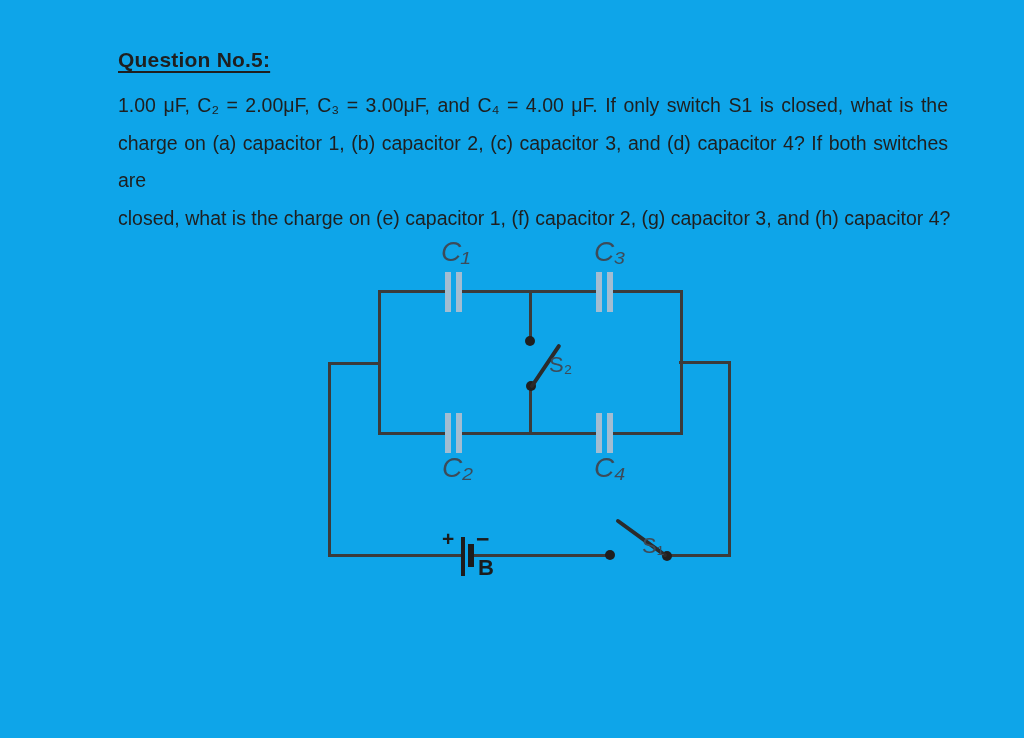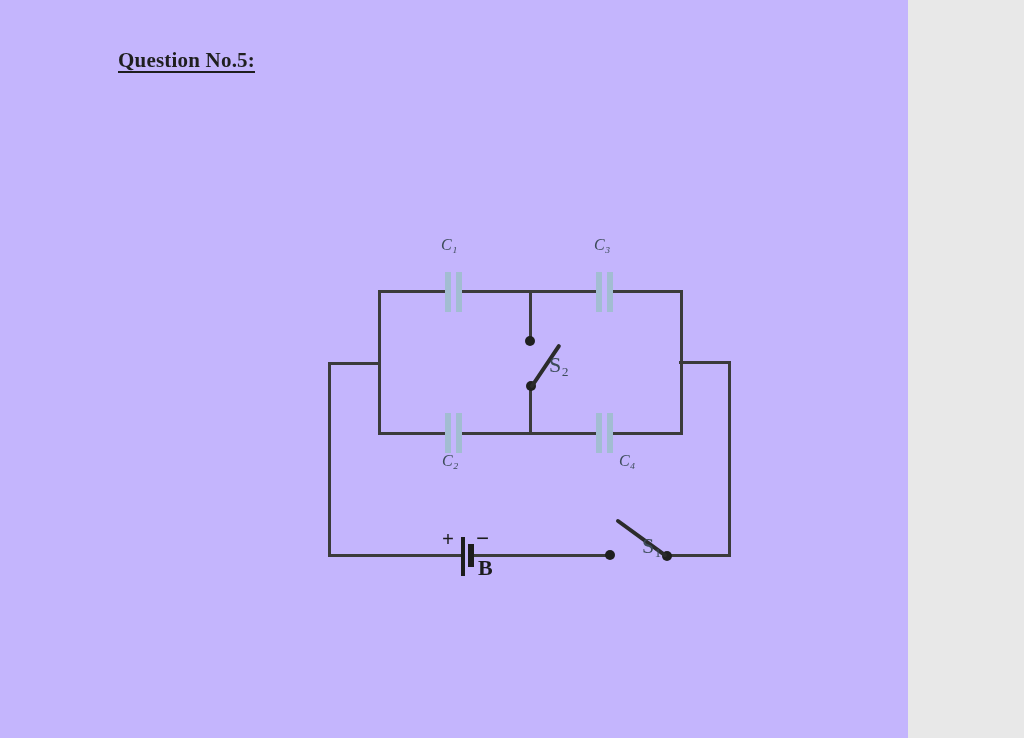--- a/index.html
+++ b/index.html
@@ -1,21 +1,21 @@
 <!DOCTYPE html>
 <html><head>
 <meta charset="utf-8">
 <style>
   html,body{margin:0;padding:0;background:#e8e8e8;}
   #page{
     position:relative;
-    width:908px;height:738px;
-    background:#c4b5fd;
+    width:1024px;height:738px;
+    background:#0ea5e9;
     overflow:hidden;
-    font-family:Liberation Serif, serif;
+    font-family:Liberation Sans, sans-serif;
     color:#1f1f1f;
   }
   
   #heading{
     position:absolute;left:118px;top:48px;
     font-size:21px;font-weight:bold;
     text-decoration:underline;
     text-decoration-thickness:2px;
     text-underline-offset:4px;
     letter-spacing:.2px;
@@ -33,37 +33,40 @@
   }
   
   #diagram{position:absolute;left:0;top:0;width:1024px;height:738px;}
   .wire{position:absolute;background:#3b3b3b;}
   .dot{position:absolute;width:10px;height:10px;border-radius:50%;background:#1f1f1f;}
   .blade{position:absolute;height:4px;background:#2b2b2b;border-radius:2px;transform-origin:2px 2px;}
   .plate{position:absolute;width:6px;height:40px;background:#a2bdd2;}
   .bplate{position:absolute;background:#1c1c1c;}
   .clabel{
     position:absolute;
-    font-style:italic;font-size:16px;color:#3c4b59;
+    font-style:italic;font-size:28px;color:#3c4b59;
     letter-spacing:0;
   }
   .slabel{
     position:absolute;
     font-size:22px;color:#3c4b59;
   }
   .bsign{position:absolute;color:#1c1c1c;}
 </style>
 </head>
 <body>
 
 <div id="page">
 
   <div id="heading">Question No.5:</div>
 
   <div id="paragraph">
+    <div class="pline jline">1.00 μF, C₂ = 2.00μF, C₃ = 3.00μF, and C₄ = 4.00 μF. If only switch S1 is closed, what is the</div>
+    <div class="pline jline">charge on (a) capacitor 1, (b) capacitor 2, (c) capacitor 3, and (d) capacitor 4? If both switches are</div>
+    <div class="pline">closed, what is the charge on (e) capacitor 1, (f) capacitor 2, (g) capacitor 3, and (h) capacitor 4?</div>
   </div>
 
   <div id="diagram">
 
     <div class="wire" style="left:328px;top:362px;width:3px;height:195px;"></div>
     <div class="wire" style="left:728px;top:361px;width:3px;height:196px;"></div>
     <div class="wire" style="left:328px;top:362px;width:53px;height:3px;"></div>
     <div class="wire" style="left:679px;top:361px;width:52px;height:3px;"></div>
     <div class="wire" style="left:328px;top:554px;width:134px;height:3px;"></div>
     <div class="wire" style="left:473px;top:554px;width:137px;height:3px;"></div>
@@ -92,21 +95,21 @@
     <div class="plate" style="left:596px;top:272px;"></div>
     <div class="plate" style="left:607px;top:272px;"></div>
     <div class="clabel" style="left:594px;top:236px;text-align:right;">C₃</div>
 
     <div class="plate" style="left:445px;top:413px;"></div>
     <div class="plate" style="left:456px;top:413px;"></div>
     <div class="clabel" style="left:442px;top:452px;">C₂</div>
 
     <div class="plate" style="left:596px;top:413px;"></div>
     <div class="plate" style="left:607px;top:413px;"></div>
-    <div class="clabel" style="left:594px;top:452px;margin-left:25px;">C₄</div>
+    <div class="clabel" style="left:594px;top:452px;">C₄</div>
 
     <div class="bplate" style="left:461px;top:537px;width:4px;height:39px;"></div>
     <div class="bplate" style="left:468px;top:544px;width:6px;height:23px;"></div>
     <div class="bsign" style="left:442px;top:527px;font-size:21px;font-weight:bold;">+</div>
     <div class="bsign" style="left:476px;top:526px;font-size:23px;font-weight:bold;">−</div>
     <div class="bsign" style="left:478px;top:555px;font-size:22px;font-weight:bold;">B</div>
 
     <div class="dot" style="left:605px;top:550px;"></div>
     <div class="dot" style="left:662px;top:551px;"></div>
     <div class="blade" style="left:616px;top:519px;width:62px;transform:rotate(36deg);"></div>

